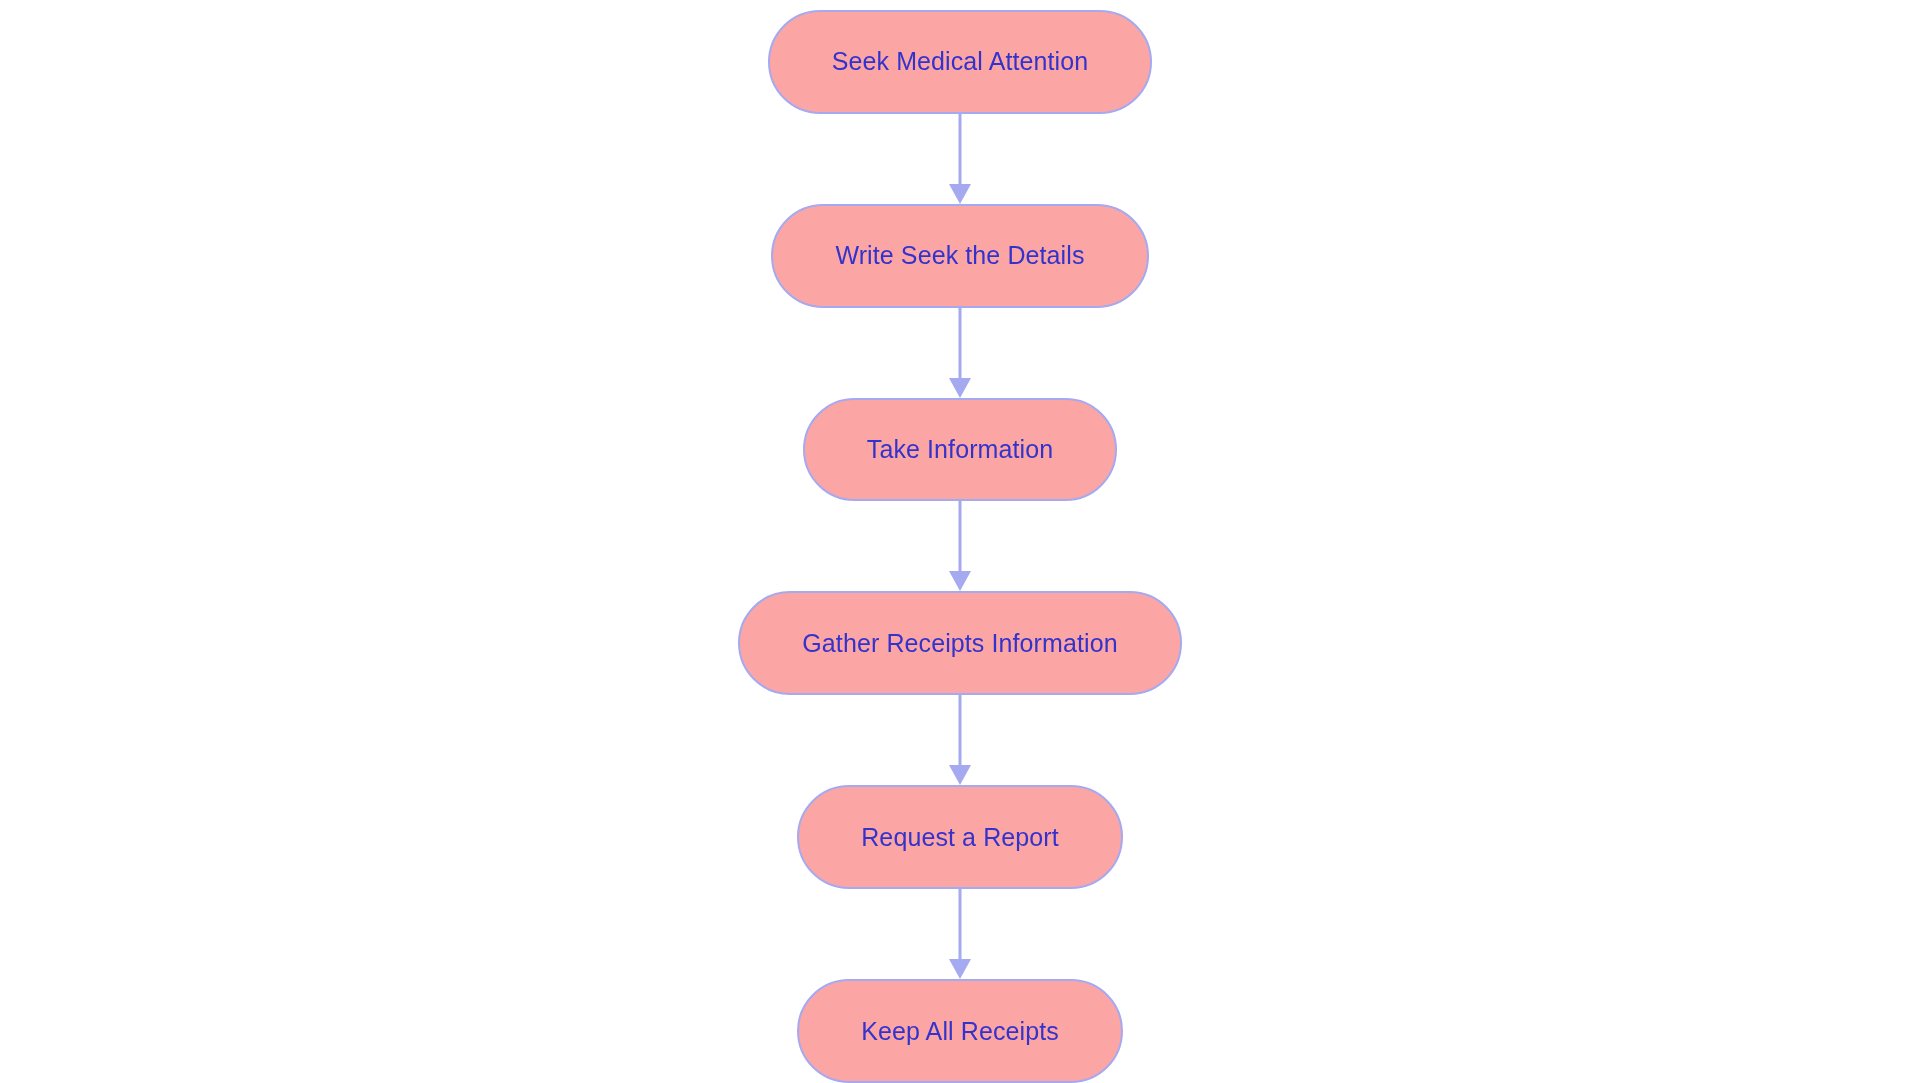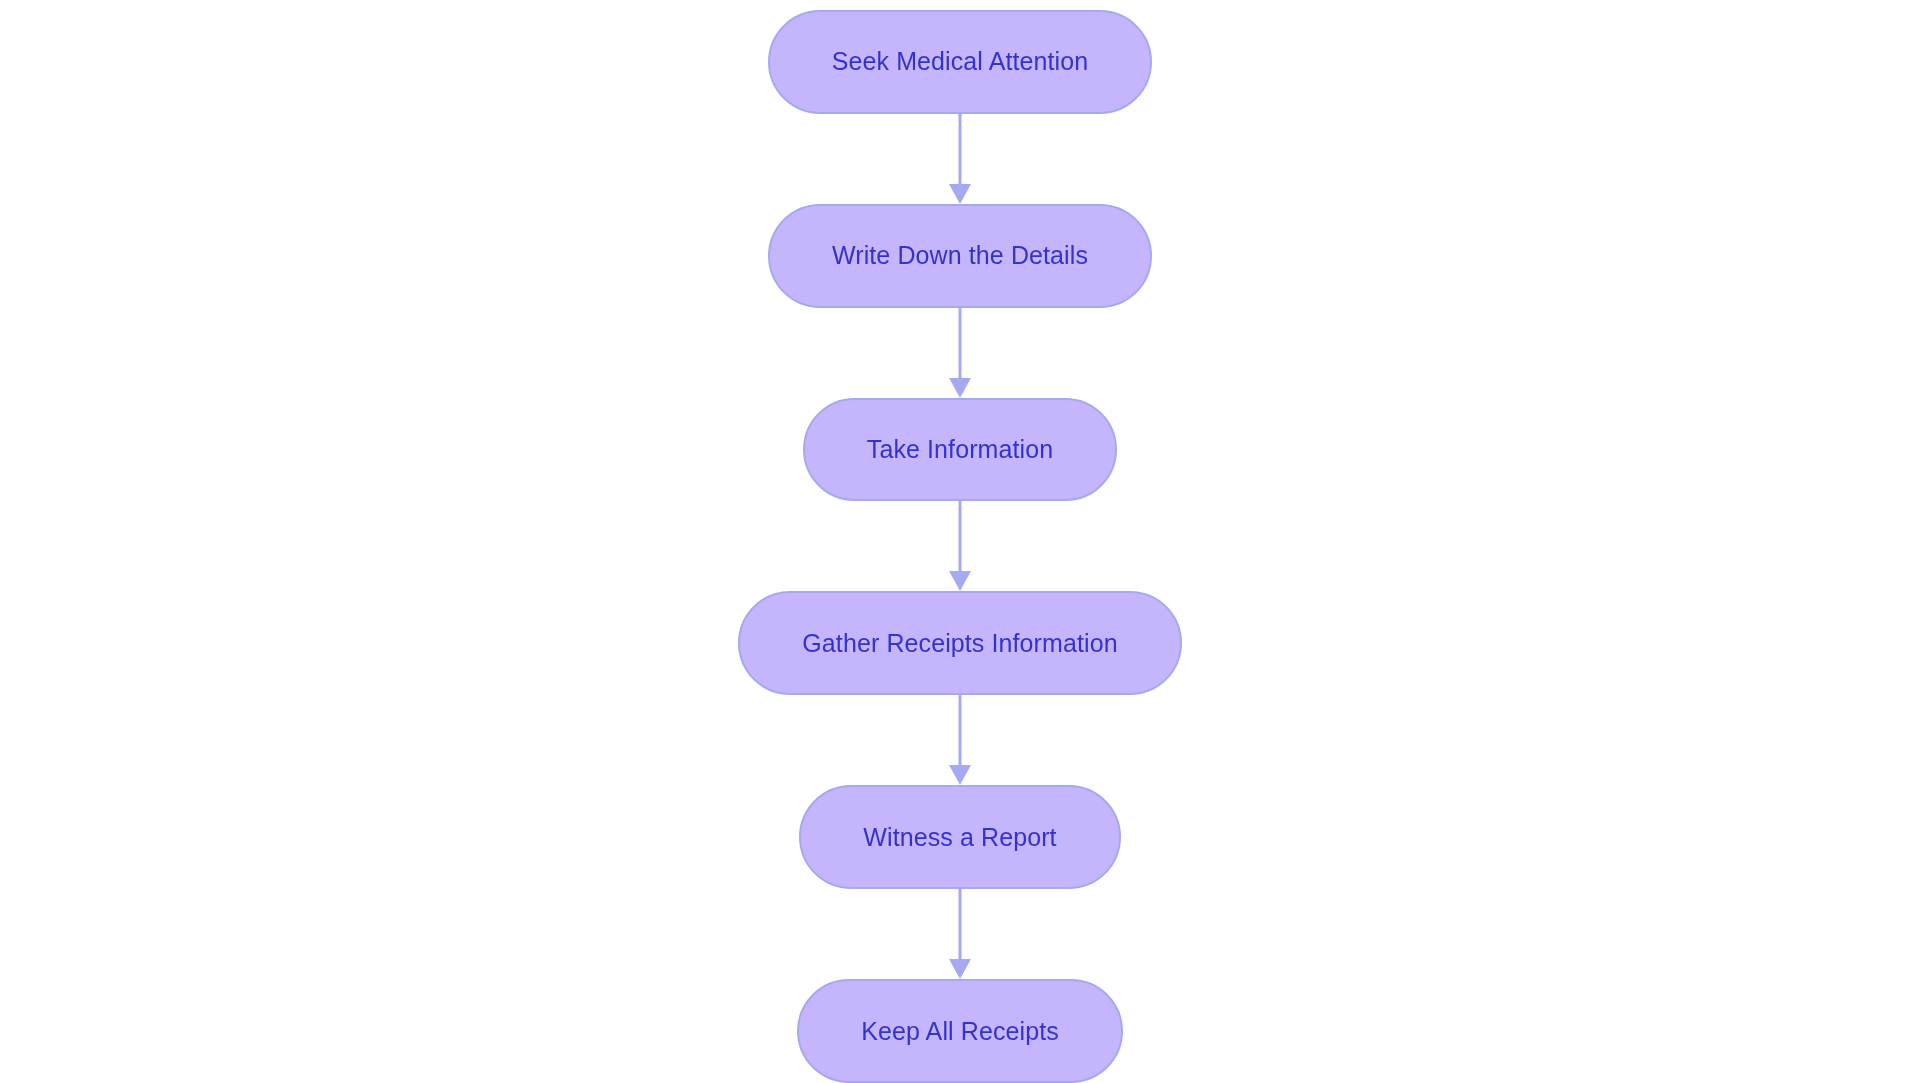--- a/index.html
+++ b/index.html
@@ -19,21 +19,21 @@
     height: 1083px;
     display: flex;
     flex-direction: column;
     align-items: center;
     justify-content: flex-start;
     padding-top: 10px;
     box-sizing: border-box;
   }
 
   .node {
-    background: #c4b5fd;
+    background: #fca5a5;
     border: 2px solid #a5a9f0;
     border-radius: 54px;
     height: 105px;
     box-sizing: border-box;
     display: flex;
     align-items: center;
     justify-content: flex-end;
     padding: 0 62px;
     white-space: nowrap;
   }
@@ -81,21 +81,21 @@
   <div class="node">
     <span class="node-label">Seek Medical Attention</span>
   </div>
 
   <div class="connector">
     <div class="line"></div>
     <div class="arrowhead"></div>
   </div>
 
   <div class="node">
-    <span class="node-label">Write Down the Details</span>
+    <span class="node-label">Write Seek the Details</span>
   </div>
 
   <div class="connector">
     <div class="line"></div>
     <div class="arrowhead"></div>
   </div>
 
   <div class="node">
     <span class="node-label">Take Information</span>
   </div>
@@ -108,21 +108,21 @@
   <div class="node">
     <span class="node-label">Gather Receipts Information</span>
   </div>
 
   <div class="connector">
     <div class="line"></div>
     <div class="arrowhead"></div>
   </div>
 
   <div class="node">
-    <span class="node-label">Witness a Report</span>
+    <span class="node-label">Request a Report</span>
   </div>
 
   <div class="connector">
     <div class="line"></div>
     <div class="arrowhead"></div>
   </div>
 
   <div class="node">
     <span class="node-label">Keep All Receipts</span>
   </div>

